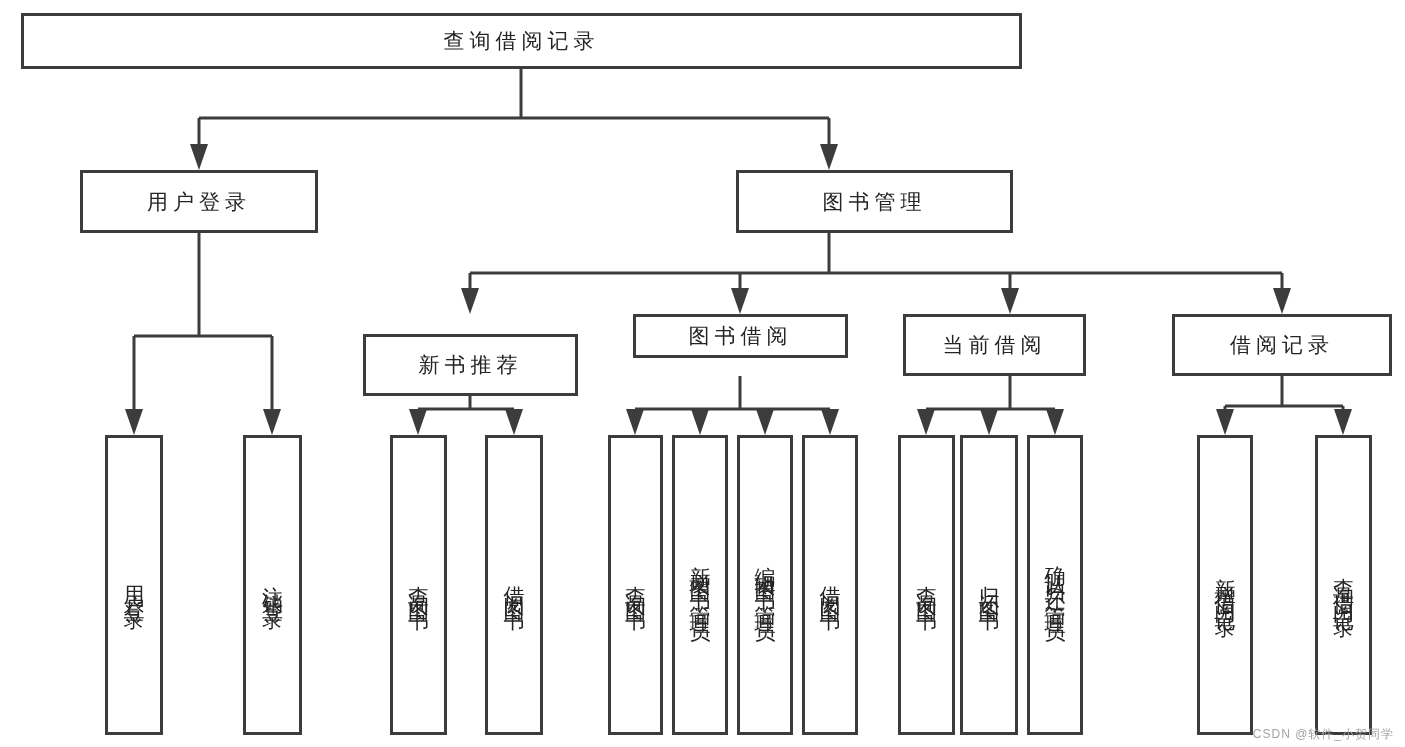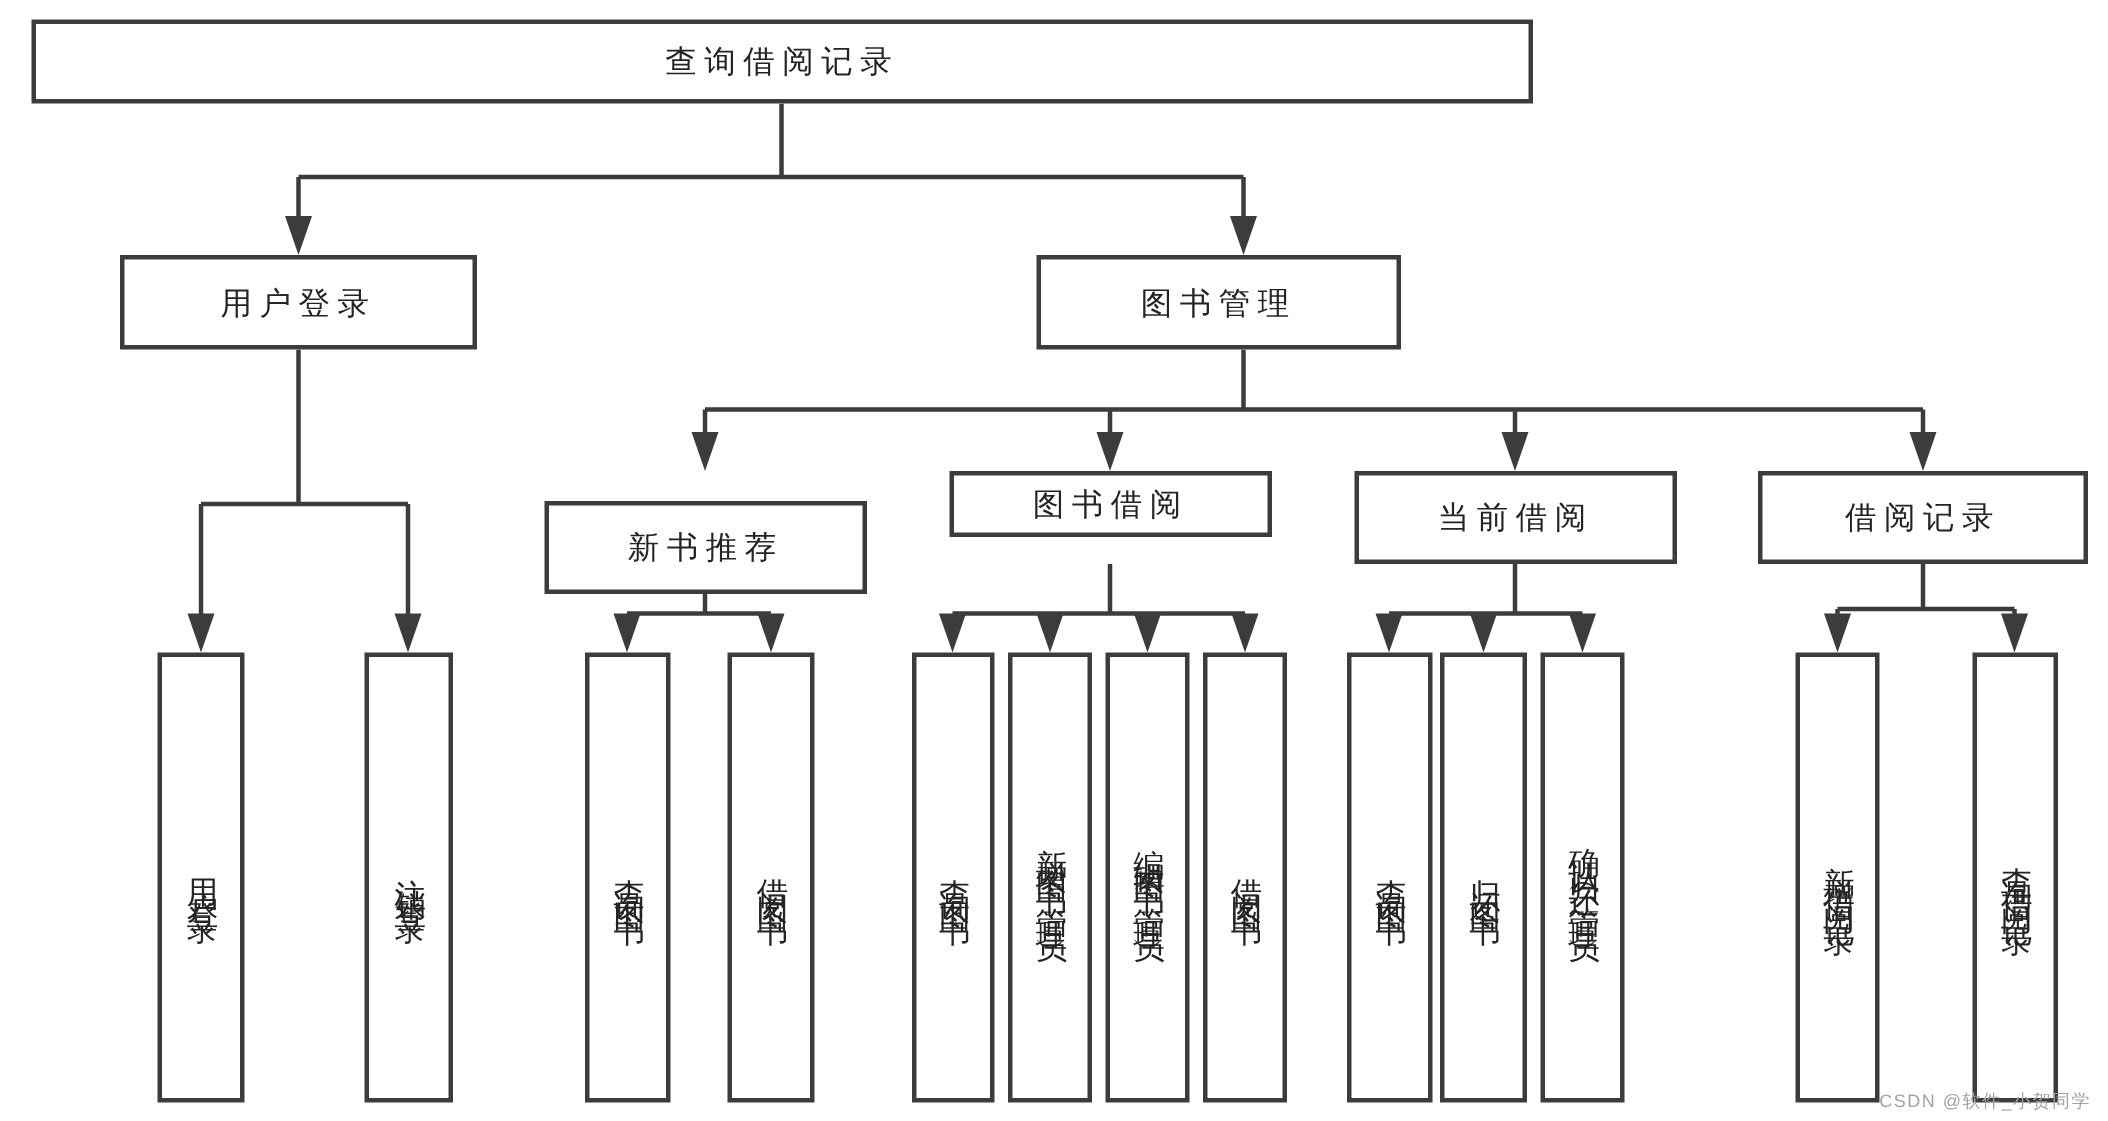--- a/index.html
+++ b/index.html
@@ -98,25 +98,25 @@
       <polygon points="1046,409 1064,409 1055,435" fill="#3c3c3c"></polygon>
       <line x1="1225" y1="406" x2="1225" y2="410" stroke="#3c3c3c" stroke-width="3"></line>
       <polygon points="1216,409 1234,409 1225,435" fill="#3c3c3c"></polygon>
       <line x1="1343" y1="406" x2="1343" y2="410" stroke="#3c3c3c" stroke-width="3"></line>
       <polygon points="1334,409 1352,409 1343,435" fill="#3c3c3c"></polygon>
     </svg>
 
   <div class="node" style="left:21px; top:13px; width:1001px; height:56px;">查询借阅记录</div>
 
   <div class="node" style="left:80px; top:170px; width:238px; height:63px;">用户登录</div>
-  <div class="node" style="left:691px; top:170px; width:243px; height:63px;">图书管理</div>
+  <div class="node" style="left:736px; top:170px; width:277px; height:63px;">图书管理</div>
 
   <div class="node" style="left:363px; top:314px; width:215px; height:62px;margin-top:20px;">新书推荐</div>
   <div class="node" style="left:633px; top:314px; width:215px; height:44px;">图书借阅</div>
-  <div class="node" style="left:903px; top:314px; width:215px; height:62px;">当前借阅</div>
+  <div class="node" style="left:903px; top:314px; width:183px; height:62px;">当前借阅</div>
   <div class="node" style="left:1172px; top:314px; width:220px; height:62px;">借阅记录</div>
 
   <div class="node" style="left:105px; top:435px; width:58px; height:300px;">
     <span class="vtext">用户登录</span>
   </div>
   <div class="node" style="left:243px; top:435px; width:59px; height:300px;">
     <span class="vtext">注销登录</span>
   </div>
 
   <div class="node" style="left:390px; top:435px; width:57px; height:300px;">

